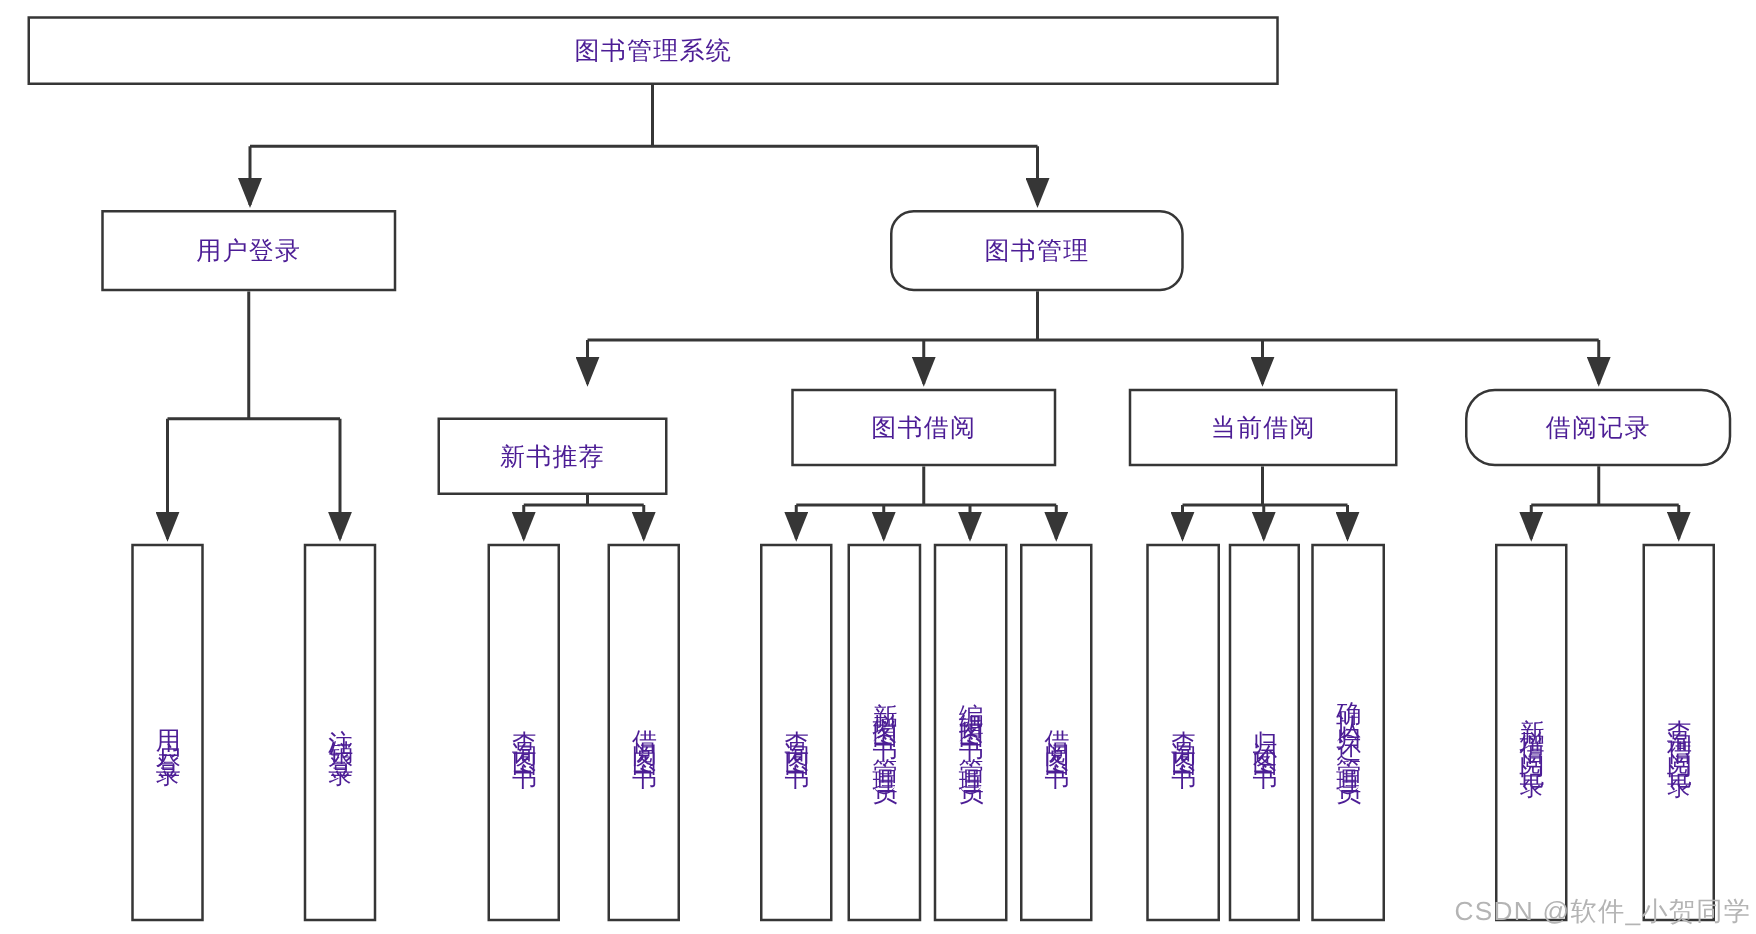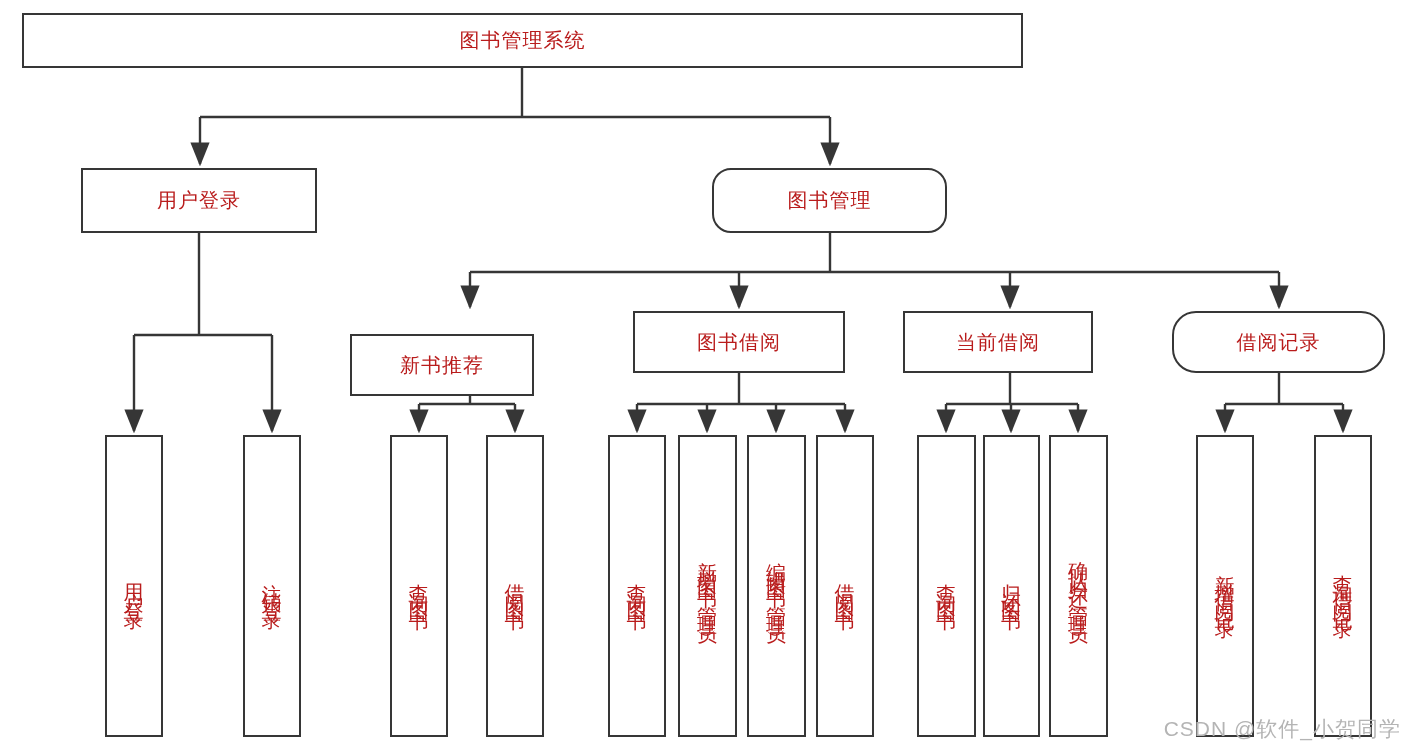--- a/index.html
+++ b/index.html
@@ -29,21 +29,21 @@
     fill: none;
   }
   .node {
     position: absolute;
     box-sizing: border-box;
     border: 2.5px solid #363636;
     background: #ffffff;
     display: flex;
     align-items: center;
     justify-content: center;
-    color: #b91c1c;
+    color: #4c1d95;
   }
   .hbox span {
     font-size: 20px;
     letter-spacing: 1px;
     white-space: nowrap;
   }
   .vbox span {
     writing-mode: vertical-rl;
     text-orientation: mixed;
     font-size: 20px;
@@ -118,21 +118,21 @@
   <div class="node hbox" style="left:712px; top:168px; width:235px; height:65px;border-radius:19px;">
     <span>图书管理</span>
   </div>
 
   <div class="node hbox" style="left:350px; top:311px; width:184px; height:62px;margin-top:23px;">
     <span>新书推荐</span>
   </div>
   <div class="node hbox" style="left:633px; top:311px; width:212px; height:62px;">
     <span>图书借阅</span>
   </div>
-  <div class="node hbox" style="left:903px; top:311px; width:190px; height:62px;">
+  <div class="node hbox" style="left:903px; top:311px; width:215px; height:62px;">
     <span>当前借阅</span>
   </div>
   <div class="node hbox" style="left:1172px; top:311px; width:213px; height:62px;border-radius:24px;">
     <span>借阅记录</span>
   </div>
 
   <div class="node vbox" style="left:105px; top:435px; width:58px; height:302px;">
     <span>用户登录</span>
   </div>
   <div class="node vbox" style="left:243px; top:435px; width:58px; height:302px;">

